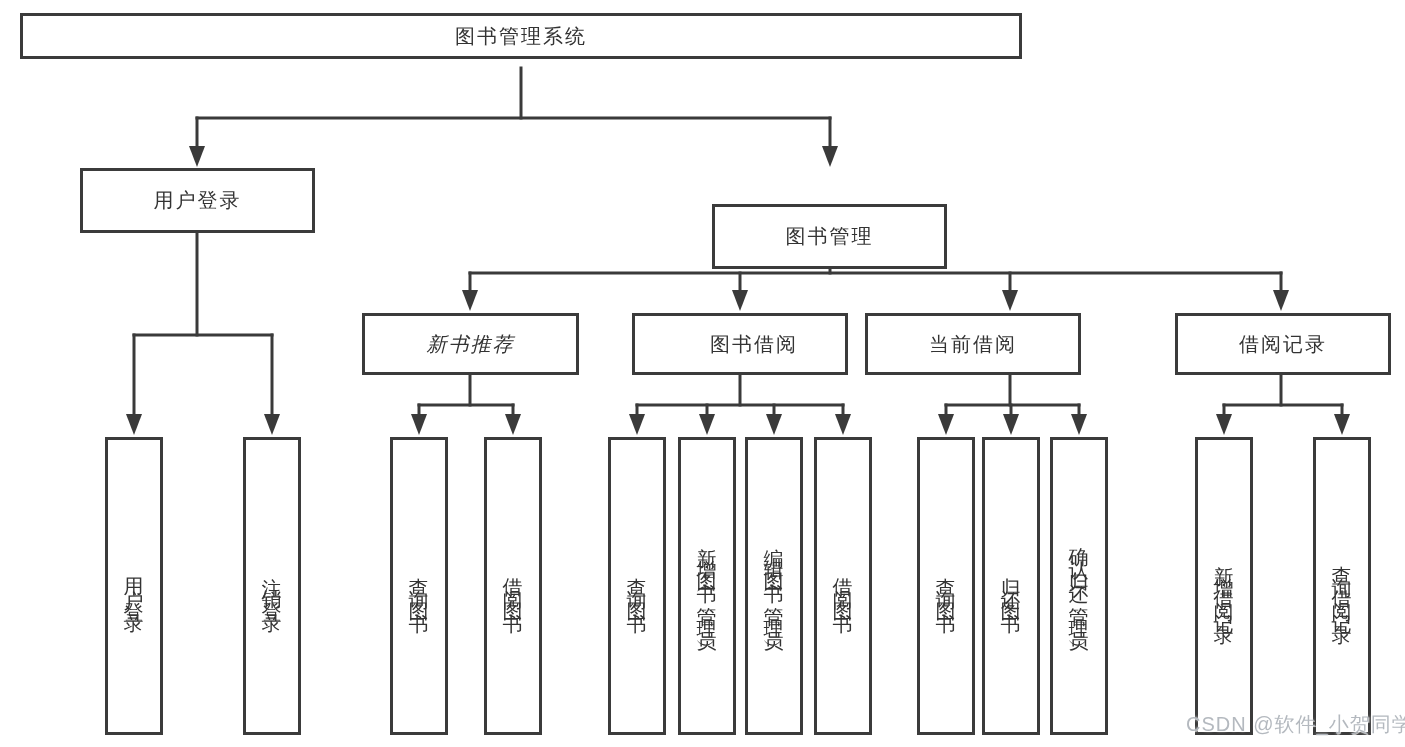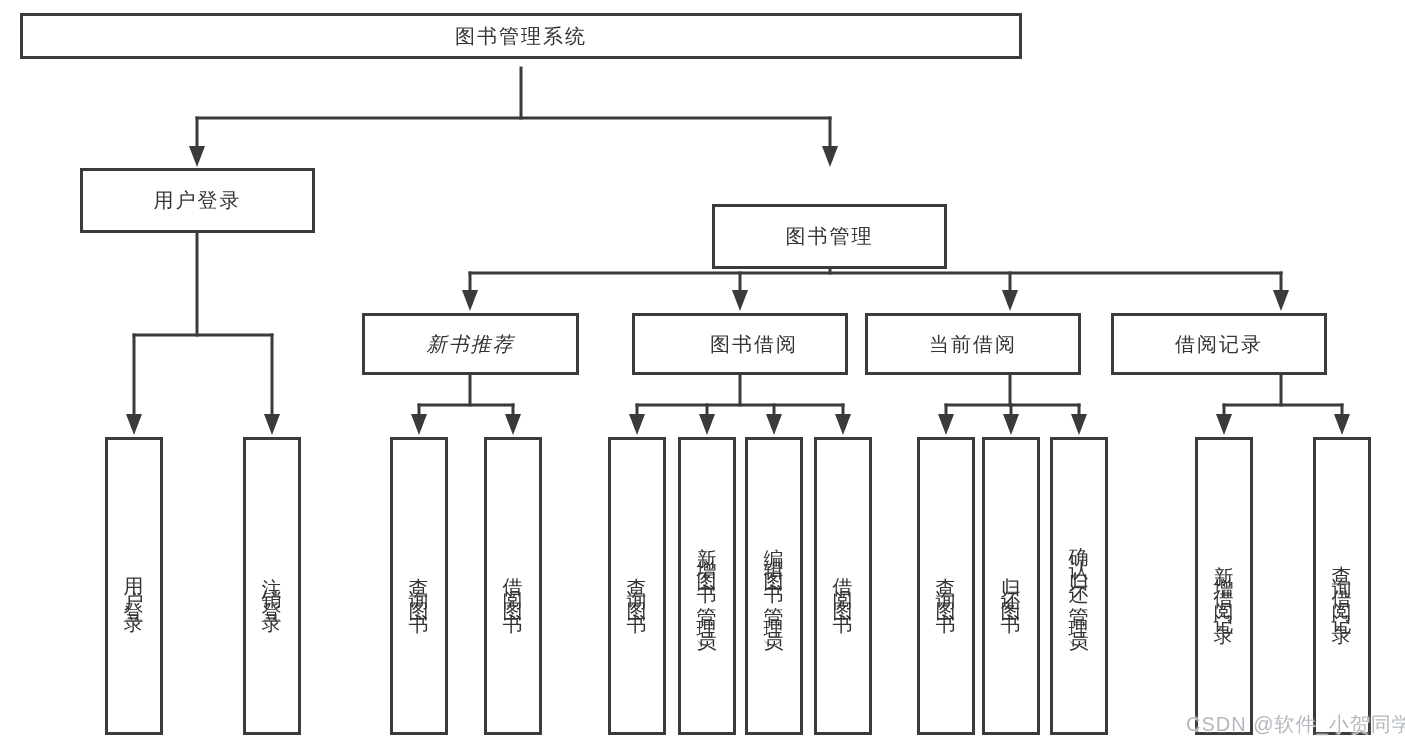--- a/index.html
+++ b/index.html
@@ -17,21 +17,21 @@
   .v{
     writing-mode:vertical-rl;text-orientation:mixed;
     font-size:20px;letter-spacing:12px;line-height:1;
   }
   .root{left:20px;top:13px;width:1002px;height:46px;text-align:center;}
   .n-login{left:80px;top:168px;width:235px;height:65px;}
   .n-mgmt{left:712px;top:168px;width:235px;height:65px;margin-top:36px;}
   .g0{left:362px;top:313px;width:217px;height:62px;font-style:italic;}
   .g1{left:632px;top:313px;width:216px;height:62px;padding-left:28px;}
   .g2{left:865px;top:313px;width:216px;height:62px;}
-  .g3{left:1111px;top:313px;width:216px;height:62px;}
+  .g3{left:1175px;top:313px;width:216px;height:62px;}
   .lf{top:437px;width:58px;height:298px;}
   .a1{left:105px;} .a2{left:243px;}
   .b1{left:390px;} .b2{left:484px;}
   .c1{left:608px;} .c2{left:678px;} .c3{left:745px;} .c4{left:814px;}
   .d1{left:917px;} .d2{left:982px;} .d3{left:1050px;}
   .e1{left:1195px;} .e2{left:1313px;}
   .watermark{
     position:absolute;left:1186px;top:711px;z-index:5;
     font-size:20px;letter-spacing:1px;white-space:nowrap;
     color:rgba(176,181,188,0.95);

